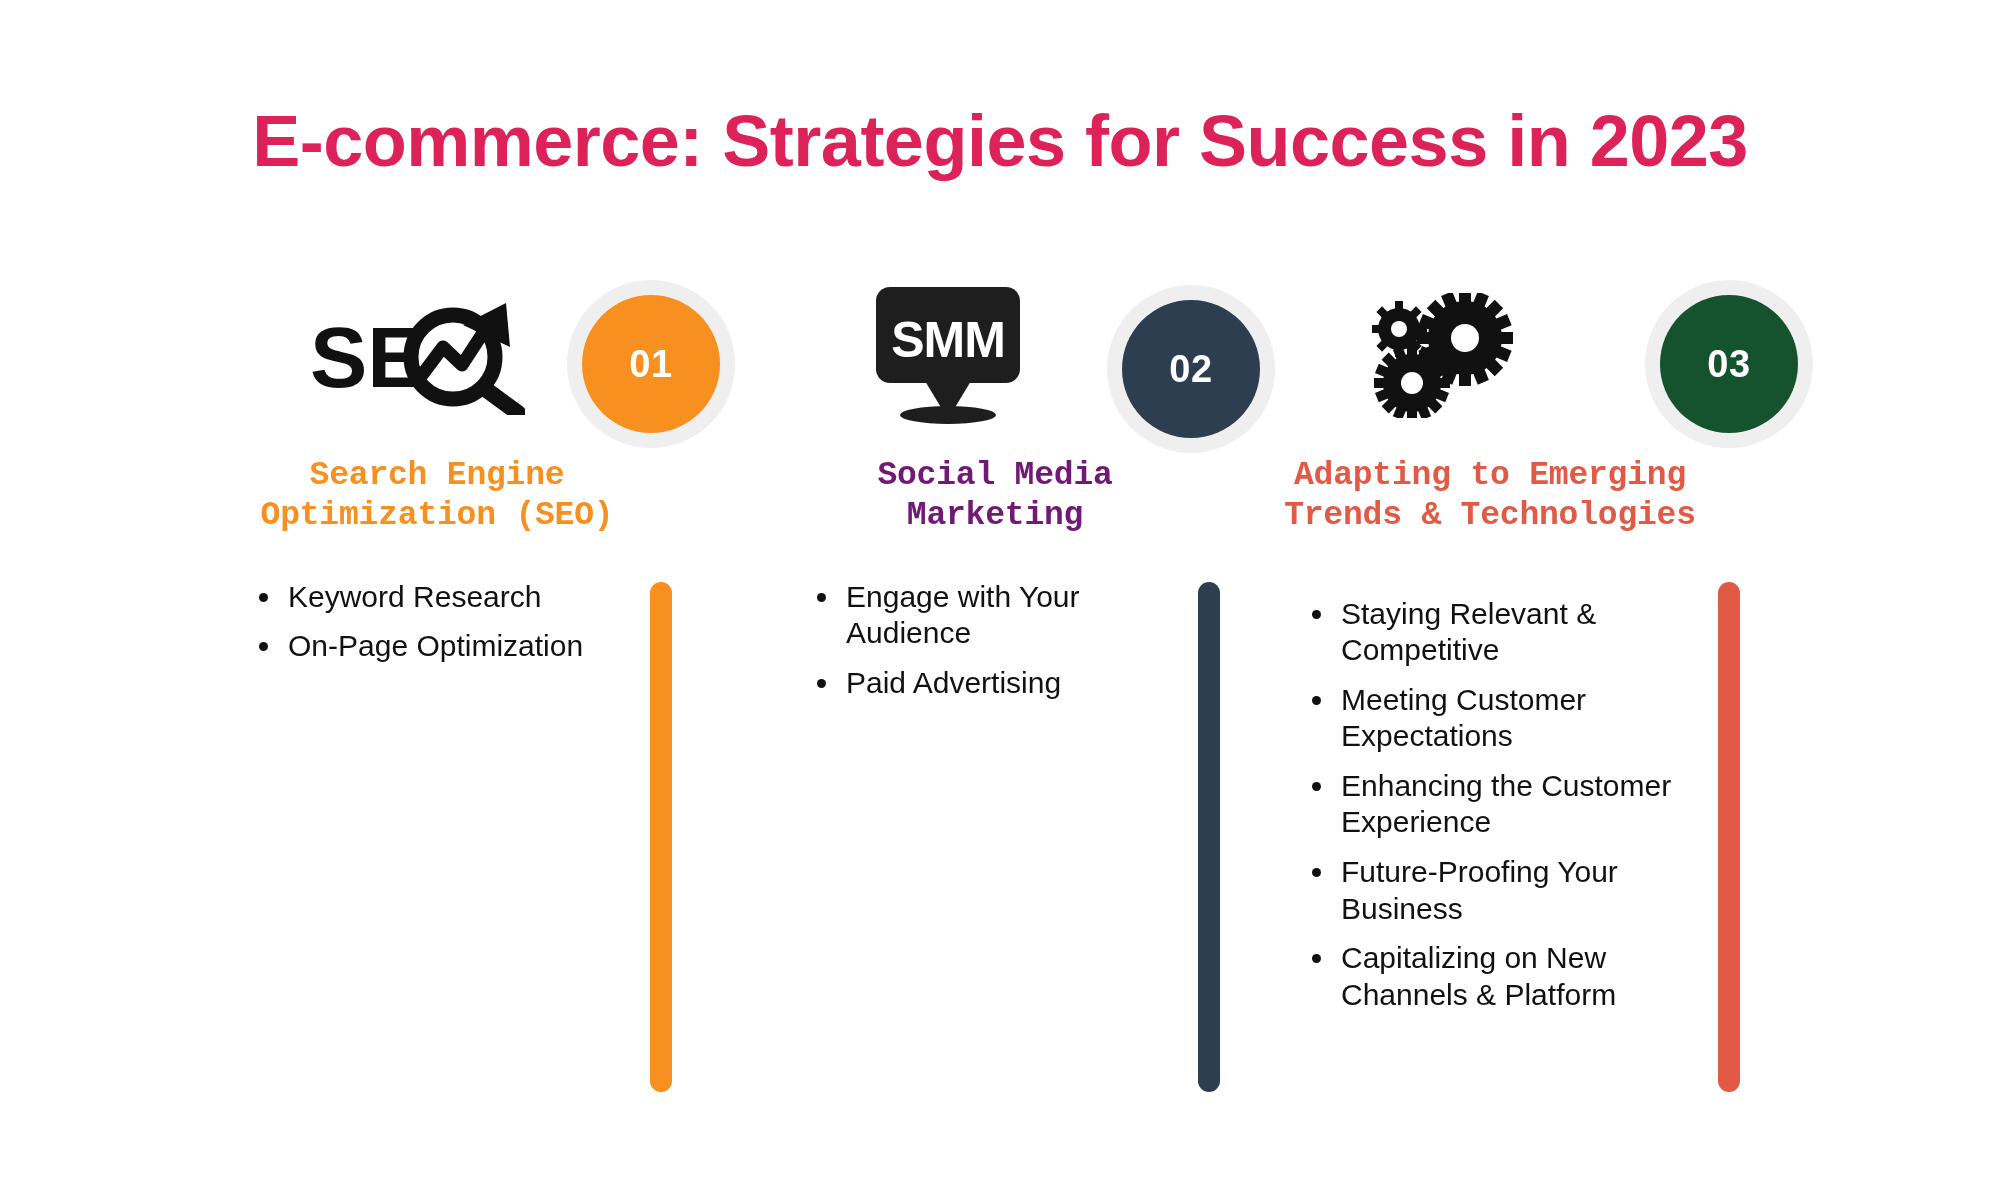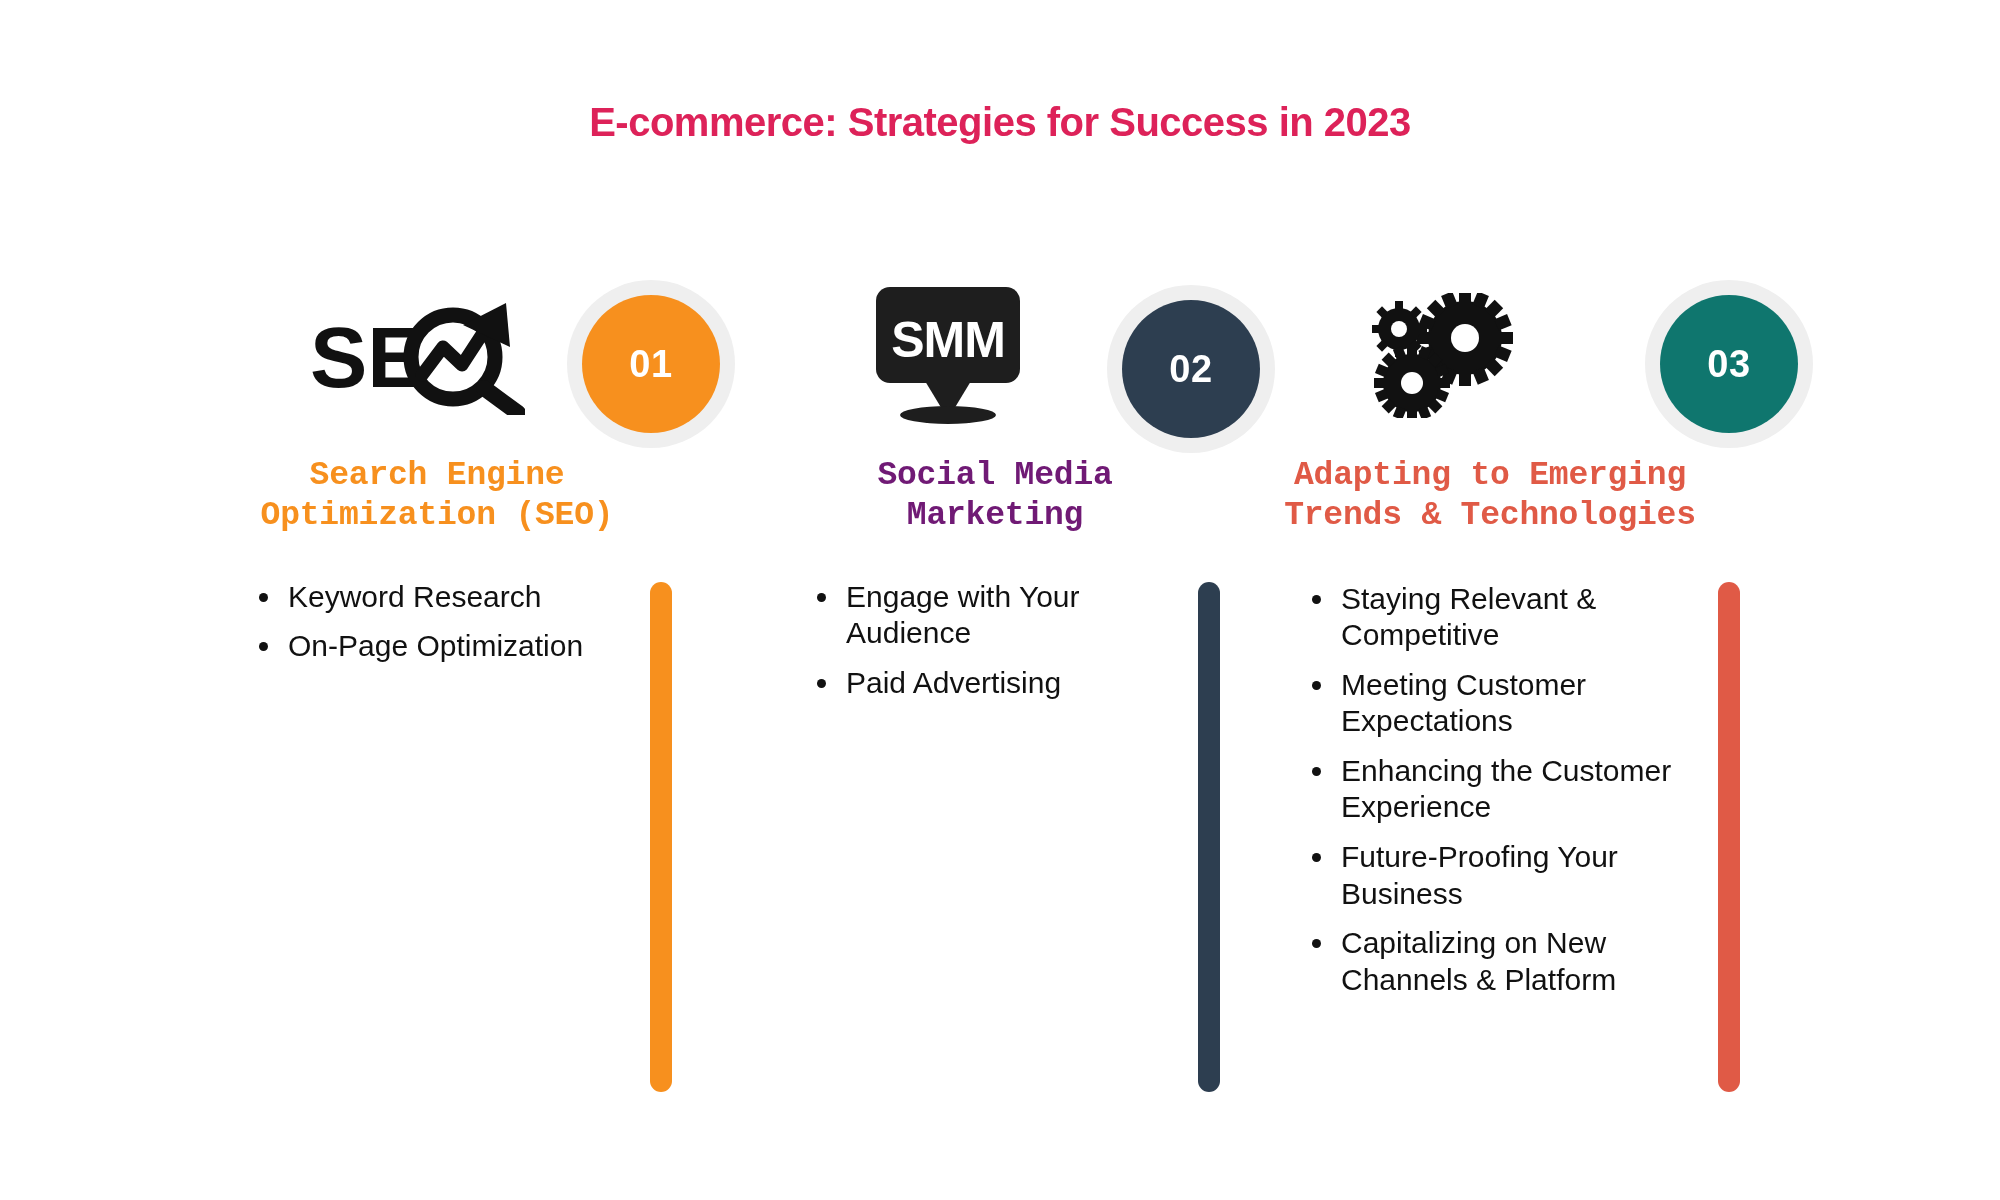--- a/index.html
+++ b/index.html
@@ -14,21 +14,21 @@
     position:relative;
     width:2000px; height:1200px;
     background:#ffffff;
   }
 
   
   .title {
     position:absolute;
     top:100px; left:0; width:2000px;
     text-align:center;
-    font-size:40px;
+    font-size:72px;
     font-weight:bold;
     letter-spacing:-0.5px;
     color:#DD2259;
     white-space:nowrap;
   }
 
   
   .col {
     position:absolute;
     top:280px;
@@ -96,21 +96,21 @@
 
   
   ul.bullets {
     margin-top:42px;
     padding-left:62px;
     list-style:none;
     color:#111111;
     font-size:30px;
     line-height:1.22;
   }
-  .col-3 ul.bullets { padding-left:72px; margin-top:44px; }
+  .col-3 ul.bullets { padding-left:72px; margin-top:59px; }
   ul.bullets li {
     position:relative;
     margin-bottom:13px;
     padding-left:4px;
   }
   ul.bullets li::before {
     content:"";
     position:absolute;
     left:-25px; top:14px;
     width:9px; height:9px;
@@ -265,21 +265,21 @@
                 <rect x="-38" y="-5" width="11" height="10" transform="rotate(67.5)"></rect>
                 <rect x="27" y="-5" width="11" height="10" transform="rotate(67.5)"></rect>
               </g>
               <circle r="11" fill="#FFFFFF"></circle>
             </g>
           </g>
         </svg>
       </div>
 
       <div class="badge badge-3">
-        <div class="badge-inner" style="background:#0f766e;">03</div>
+        <div class="badge-inner" style="background:#14532d;">03</div>
       </div>
     </div>
 
     <div class="col-heading">Adapting to Emerging Trends &amp; Technologies</div>
 
     <ul class="bullets">
       <li>Staying Relevant &amp; Competitive</li>
       <li>Meeting Customer Expectations</li>
       <li>Enhancing the Customer Experience</li>
       <li>Future-Proofing Your Business</li>

